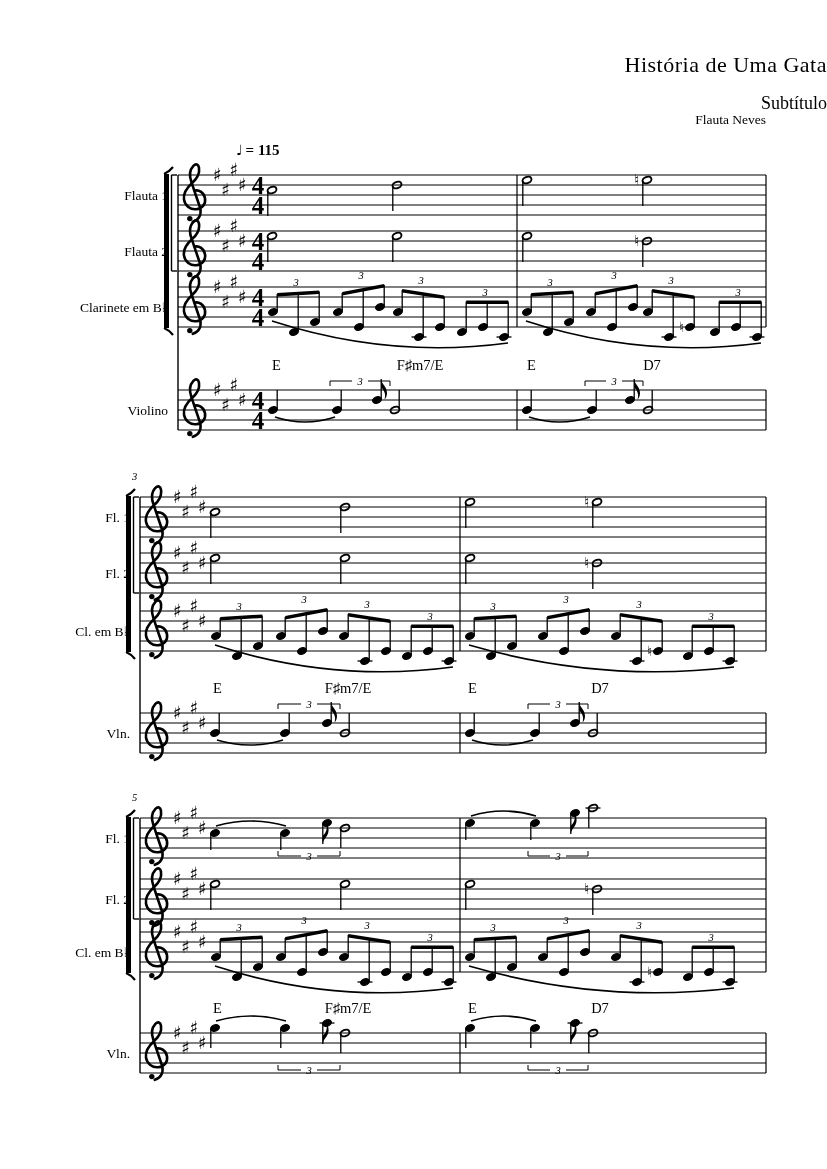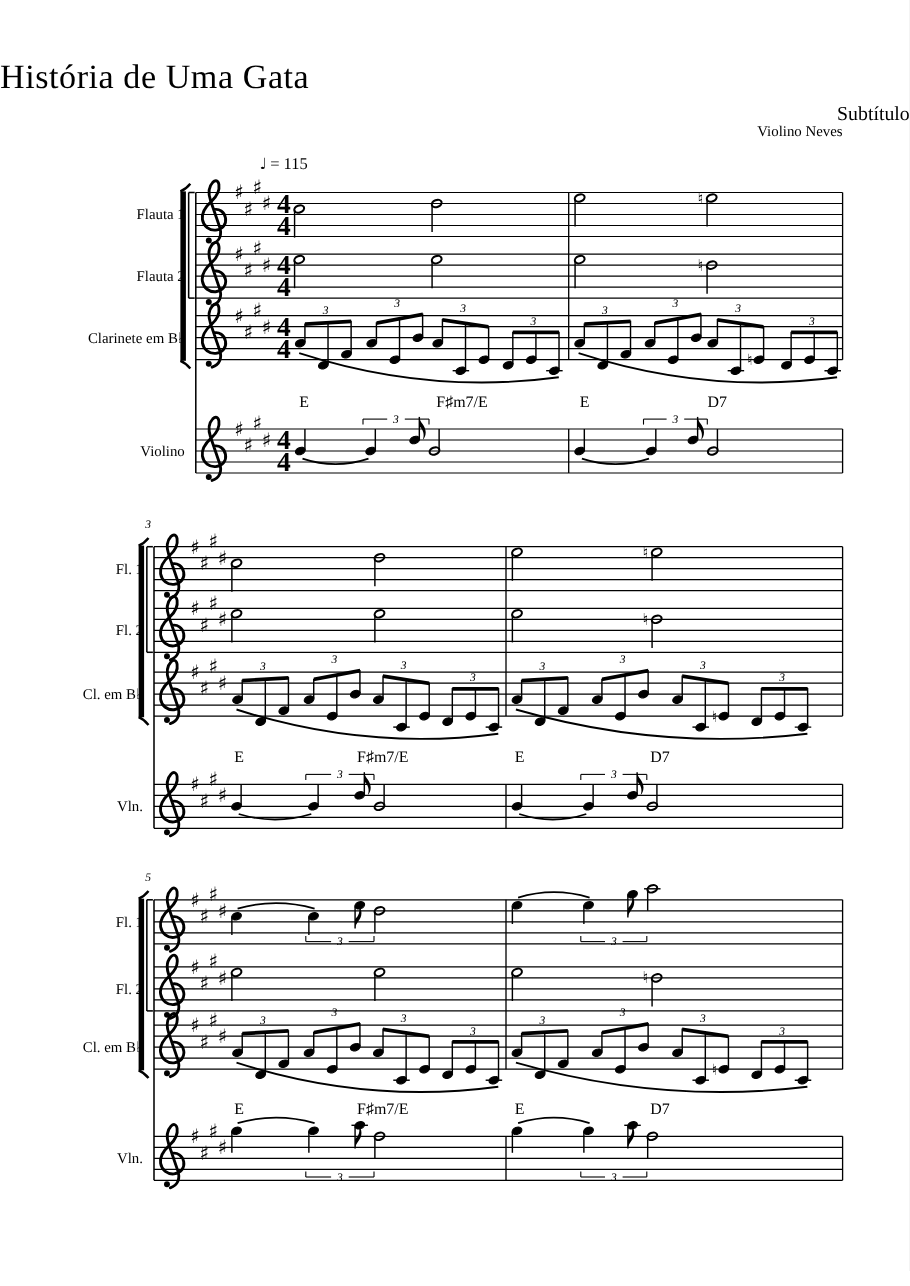--- a/index.html
+++ b/index.html
@@ -1,32 +1,32 @@
 <!DOCTYPE html>
 <html><head>
 <meta charset="utf-8">
 <style>
   html,body{margin:0;padding:0;background:#e8e8e8;}
   .page{position:relative;width:827px;height:1169px;background:#ffffff;overflow:hidden;
         font-family:"Liberation Serif","DejaVu Serif",serif;color:#000;}
-  .title{position:absolute;left:0;top:52px;width:827px;text-align:left;
-         font-size:31px;letter-spacing:0.5px;}
+  .title{position:absolute;left:0;top:52px;width:827px;text-align:right;
+         font-size:22px;letter-spacing:0.5px;}
   .subtitle{position:absolute;left:0;top:93px;width:827px;text-align:right;font-size:18px;}
   .composer{position:absolute;right:61px;top:112px;font-size:13.5px;}
-  .tempo{position:absolute;left:236px;top:142px;font-size:15px;font-weight:normal;}
+  .tempo{position:absolute;left:236px;top:142px;font-size:15px;font-weight:bold;}
   .tempo .tempo-note{font-family:"DejaVu Sans",sans-serif;font-size:14px;margin-right:3px;}
   svg text{user-select:none;}
 </style>
 </head>
 <body>
 
 <div class="page">
   <div class="title">História de Uma Gata</div>
   <div class="subtitle">Subtítulo</div>
-  <div class="composer">Violino Neves</div>
+  <div class="composer">Flauta Neves</div>
   <div class="tempo"><span class="tempo-note">♩</span><span>= 115</span></div>
   <svg id="score-svg" width="827" height="1169" viewBox="0 0 827 1169">
       <g>
         <g>
           <line x1="178" y1="175" x2="766" y2="175" stroke="#000000" stroke-width="1.1"></line>
           <line x1="178" y1="185" x2="766" y2="185" stroke="#000000" stroke-width="1.1"></line>
           <line x1="178" y1="195" x2="766" y2="195" stroke="#000000" stroke-width="1.1"></line>
           <line x1="178" y1="205" x2="766" y2="205" stroke="#000000" stroke-width="1.1"></line>
           <line x1="178" y1="215" x2="766" y2="215" stroke="#000000" stroke-width="1.1"></line>
           <text x="168" y="199.5" fill="#000000" font-size="13.5" text-anchor="end" font-style="normal" font-weight="normal" font-family="&quot;Liberation Serif&quot;,&quot;DejaVu Serif&quot;,&quot;DejaVu Sans&quot;,serif">Flauta 1</text>

